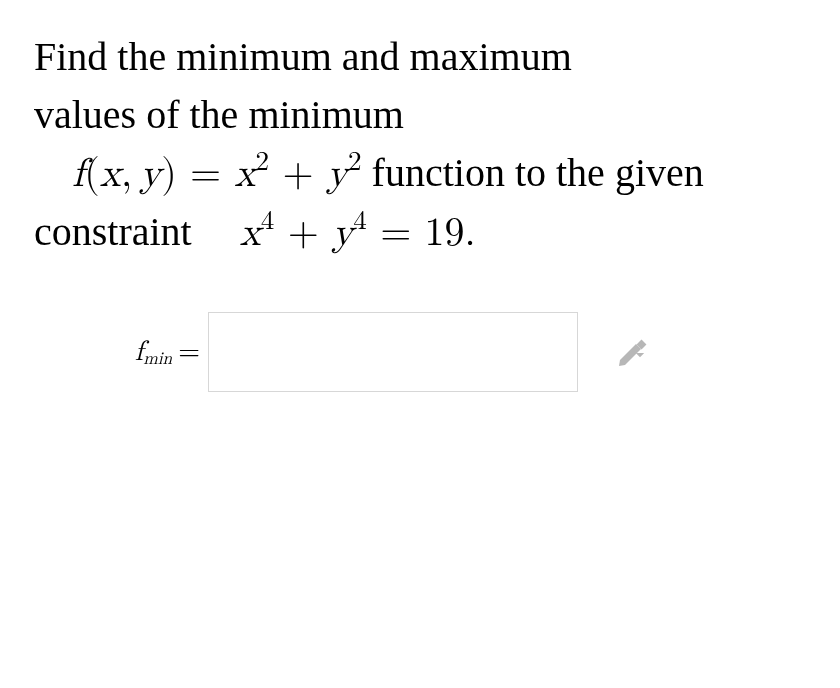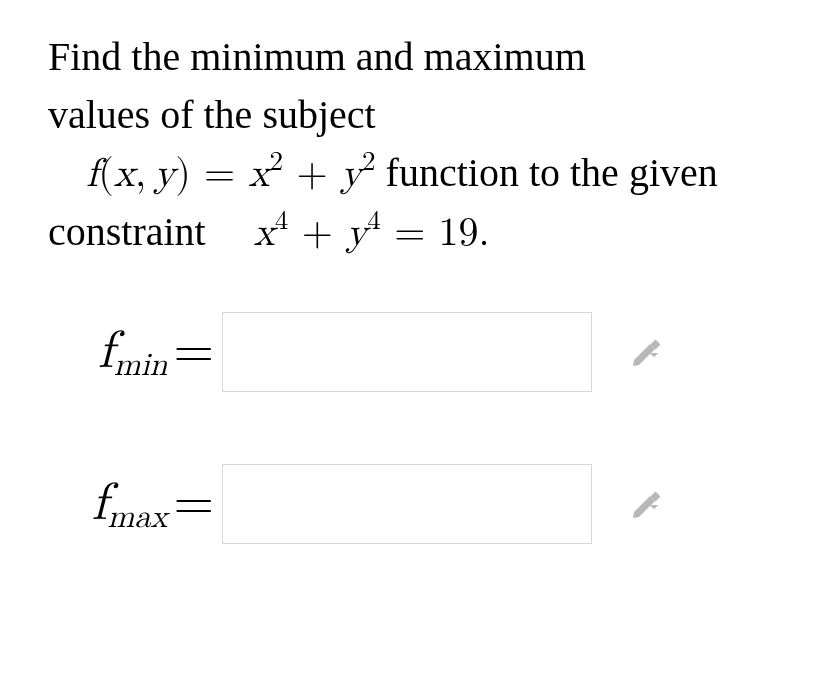--- a/index.html
+++ b/index.html
@@ -5,21 +5,21 @@
   html, body {
     margin: 0;
     padding: 0;
     width: 840px;
     height: 688px;
     background: #ffffff;
     font-family: Georgia, 'Times New Roman', serif;
     color: #000;
   }
   .container {
-    padding: 28px 30px 30px 48px;
+    padding: 28px 30px 30px 34px;
   }
   .problem {
     font-size: 40px;
     line-height: 1.45;
     margin-bottom: 50px;
   }
   .problem .math {
     font-family: 'Latin Modern Math', 'STIX Two Math', 'Cambria Math', Georgia, serif;
     white-space: nowrap;
     margin-left: 38px;
@@ -31,21 +31,21 @@
   }
 
   .answer-row {
     display: flex;
     align-items: center;
     margin: 36px 0 72px 8px;
     gap: 8px;
   }
   .answer-label {
     font-family: 'Latin Modern Math', 'STIX Two Math', 'Cambria Math', Georgia, serif;
-    font-size: 52px;
+    font-size: 28px;
     font-style: italic;
     white-space: nowrap;
     min-width: 158px;
     text-align: right;
   }
   .answer-label .sub {
     font-size: 0.62em;
     vertical-align: -0.25em;
     font-style: italic;
   }
@@ -77,46 +77,33 @@
     display: block;
   }
 </style>
 </head>
 <body>
 
 <div class="container">
 
   <div class="problem">
     <span>Find the minimum and maximum</span><br>
-    <span>values of the subject</span><br>
+    <span>values of the minimum</span><br>
     <span class="math"><span style="font-style:italic">f</span><span>(</span><span style="font-style:italic">x</span><span>, </span><span style="font-style:italic">y</span><span>) = </span><span style="font-style:italic">x</span><sup>2</sup><span> + </span><span style="font-style:italic">y</span><sup>2</sup></span><span> function to the given</span><br>
     <span>constraint </span><span class="math"><span style="font-style:italic">x</span><sup>4</sup><span> + </span><span style="font-style:italic">y</span><sup>4</sup><span> = 19.</span></span>
   </div>
 
   <div class="answer-row">
     <span class="answer-label">
       <span>f</span><span class="sub">min</span><span class="eq">=</span>
     </span>
     <input class="answer-input" type="text" value="" style="">
     <span class="pencil-icon">
       <svg width="40" height="36" viewBox="0 0 40 36" fill="currentColor">
         <path d="M4 26 L20 10 L25 15 L9 31 L3 32 Z"></path>
         <rect x="22" y="7" width="7" height="7" transform="rotate(45 25.5 10.5)"></rect>
         <path d="M14 33 L26 33 L20 39 Z" transform="translate(10,-4) scale(0.7)"></path>
       </svg>
     </span>
   </div>
 
-  <div class="answer-row">
-    <span class="answer-label">
-      <span>f</span><span class="sub">max</span><span class="eq">=</span>
-    </span>
-    <input class="answer-input" type="text" value="" style="">
-    <span class="pencil-icon">
-      <svg width="40" height="36" viewBox="0 0 40 36" fill="currentColor">
-        <path d="M4 26 L20 10 L25 15 L9 31 L3 32 Z"></path>
-        <rect x="22" y="7" width="7" height="7" transform="rotate(45 25.5 10.5)"></rect>
-        <path d="M14 33 L26 33 L20 39 Z" transform="translate(10,-4) scale(0.7)"></path>
-      </svg>
-    </span>
-  </div>
 
 </div>
 
 </body></html>

